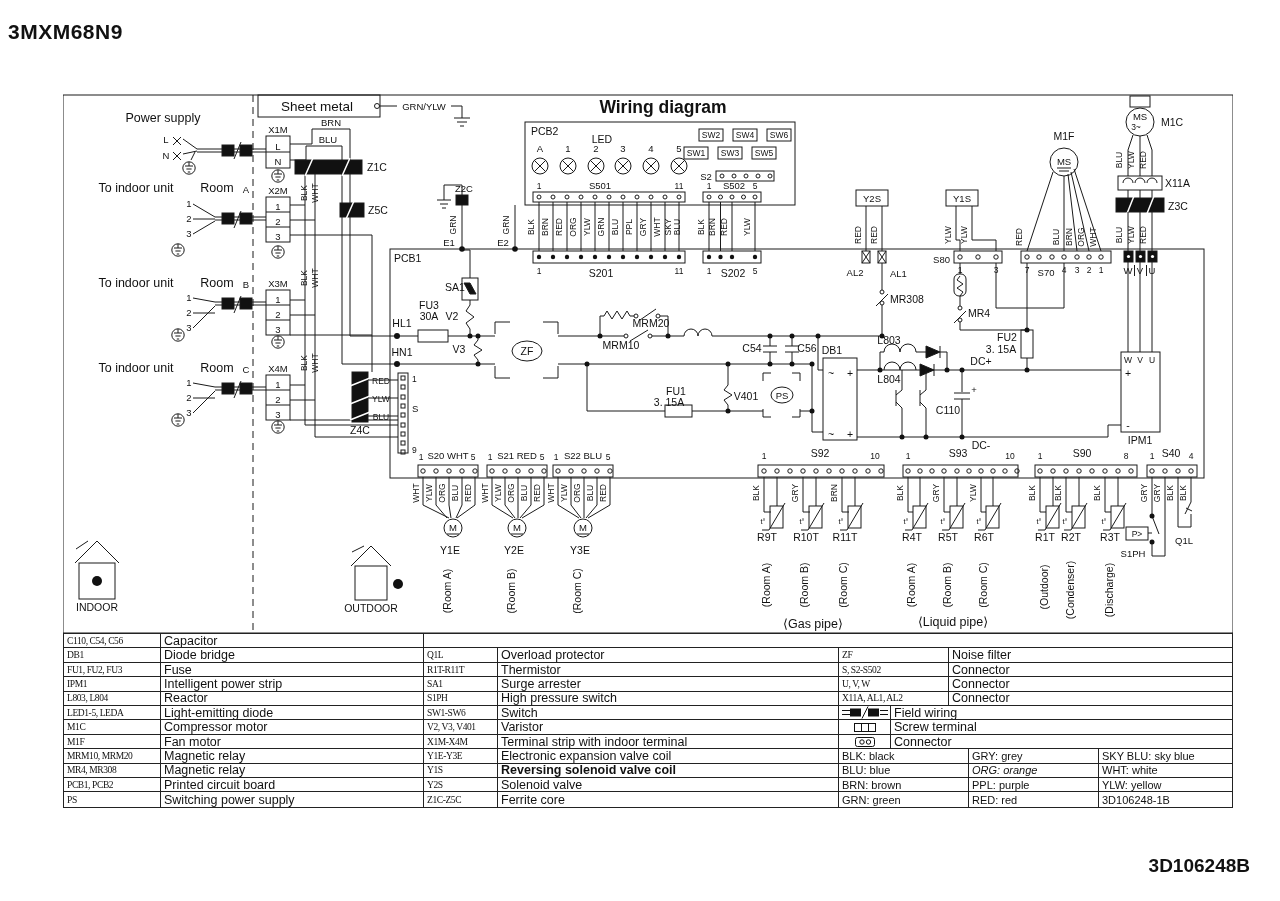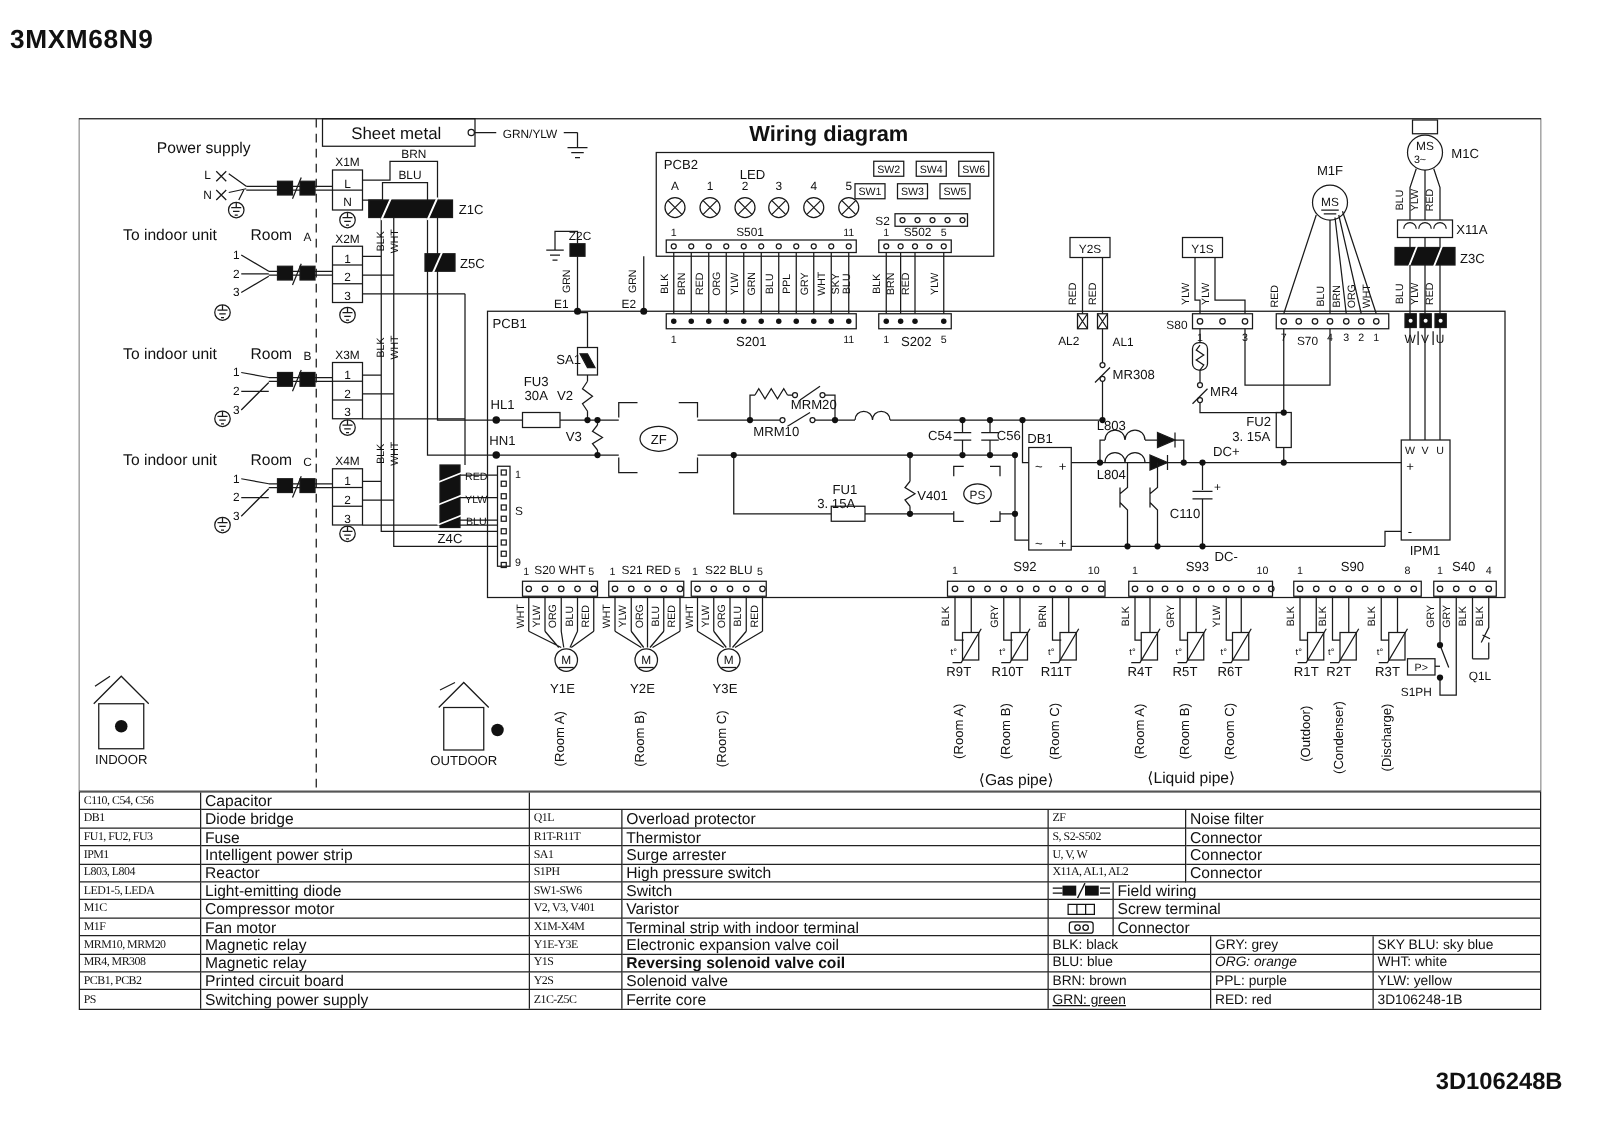--- a/index.html
+++ b/index.html
@@ -830,18 +830,18 @@
         <div class="lcell desc" style="width: 341px; flex: 0 0 341px;">Solenoid valve</div>
         <div class="lcell color" style="width: 130px; flex: 0 0 130px;">BRN: brown</div>
         <div class="lcell color" style="width: 130px; flex: 0 0 130px;">PPL: purple</div>
         <div class="lcell color" style="width: 133px; flex: 0 0 133px;">YLW: yellow</div>
       </div>
       <div class="lrow" style="height: 14.4167px;">
         <div class="lcell code" style="width: 97px; flex: 0 0 97px;">PS</div>
         <div class="lcell desc" style="width: 263px; flex: 0 0 263px;">Switching power supply</div>
         <div class="lcell code" style="width: 74px; flex: 0 0 74px;">Z1C-Z5C</div>
         <div class="lcell desc" style="width: 341px; flex: 0 0 341px;">Ferrite core</div>
-        <div class="lcell color" style="width: 130px; flex: 0 0 130px; text-decoration: underline;">GRN: green</div>
+        <div class="lcell color" style="width: 130px; flex: 0 0 130px;">GRN: green</div>
         <div class="lcell color" style="width: 130px; flex: 0 0 130px;">RED: red</div>
         <div class="lcell color" style="width: 133px; flex: 0 0 133px;">3D106248-1B</div>
       </div>
     </div>
 </div>
 
 </body></html>

